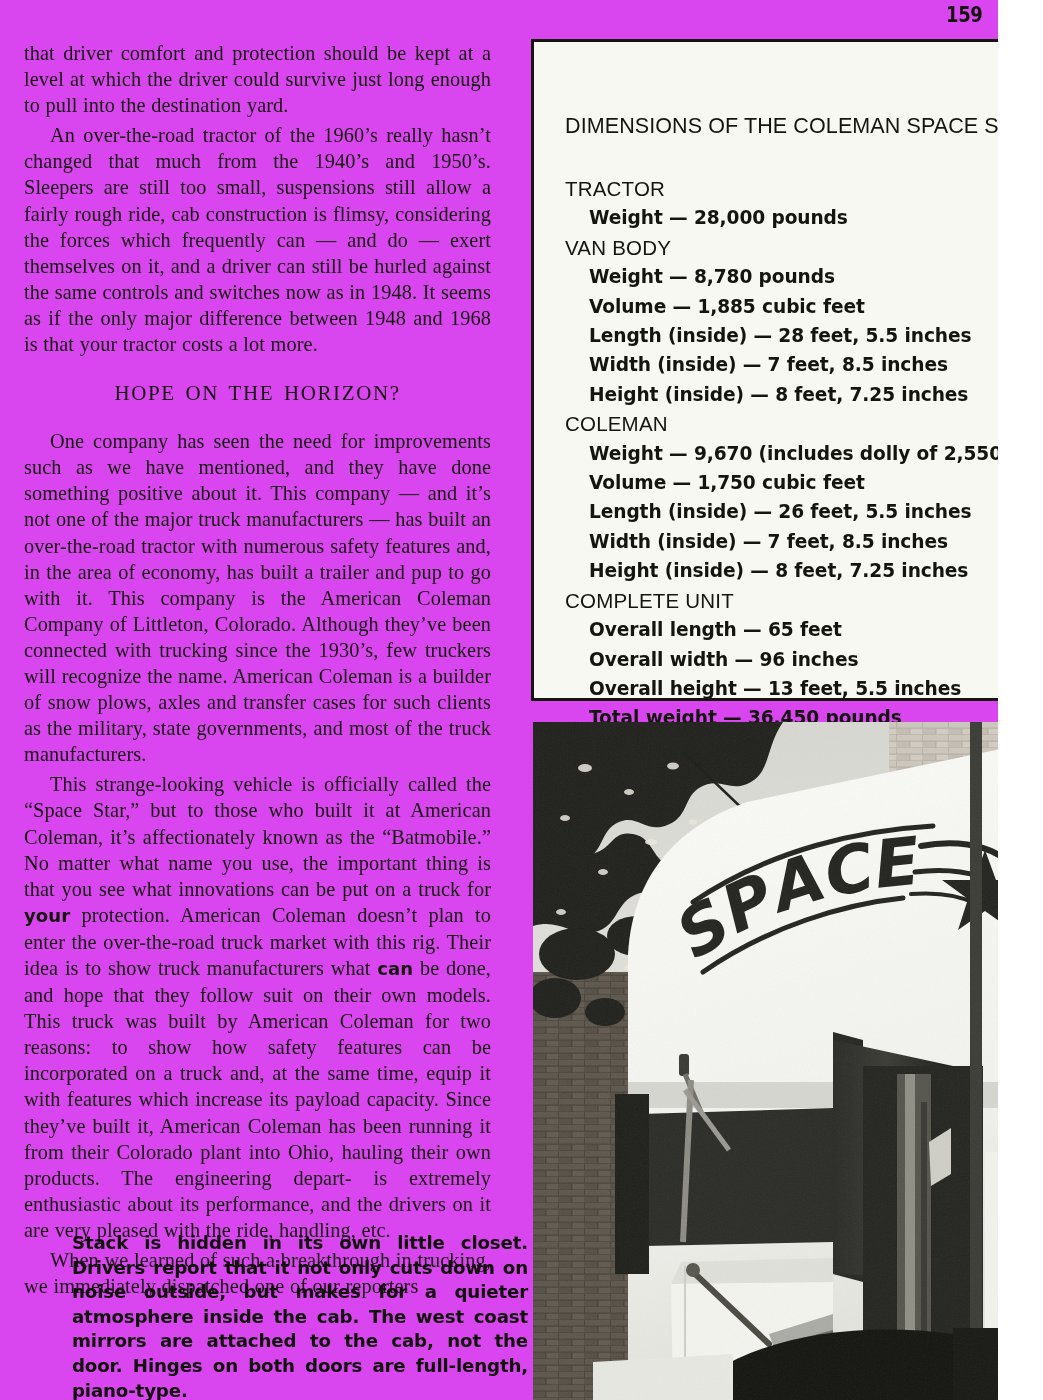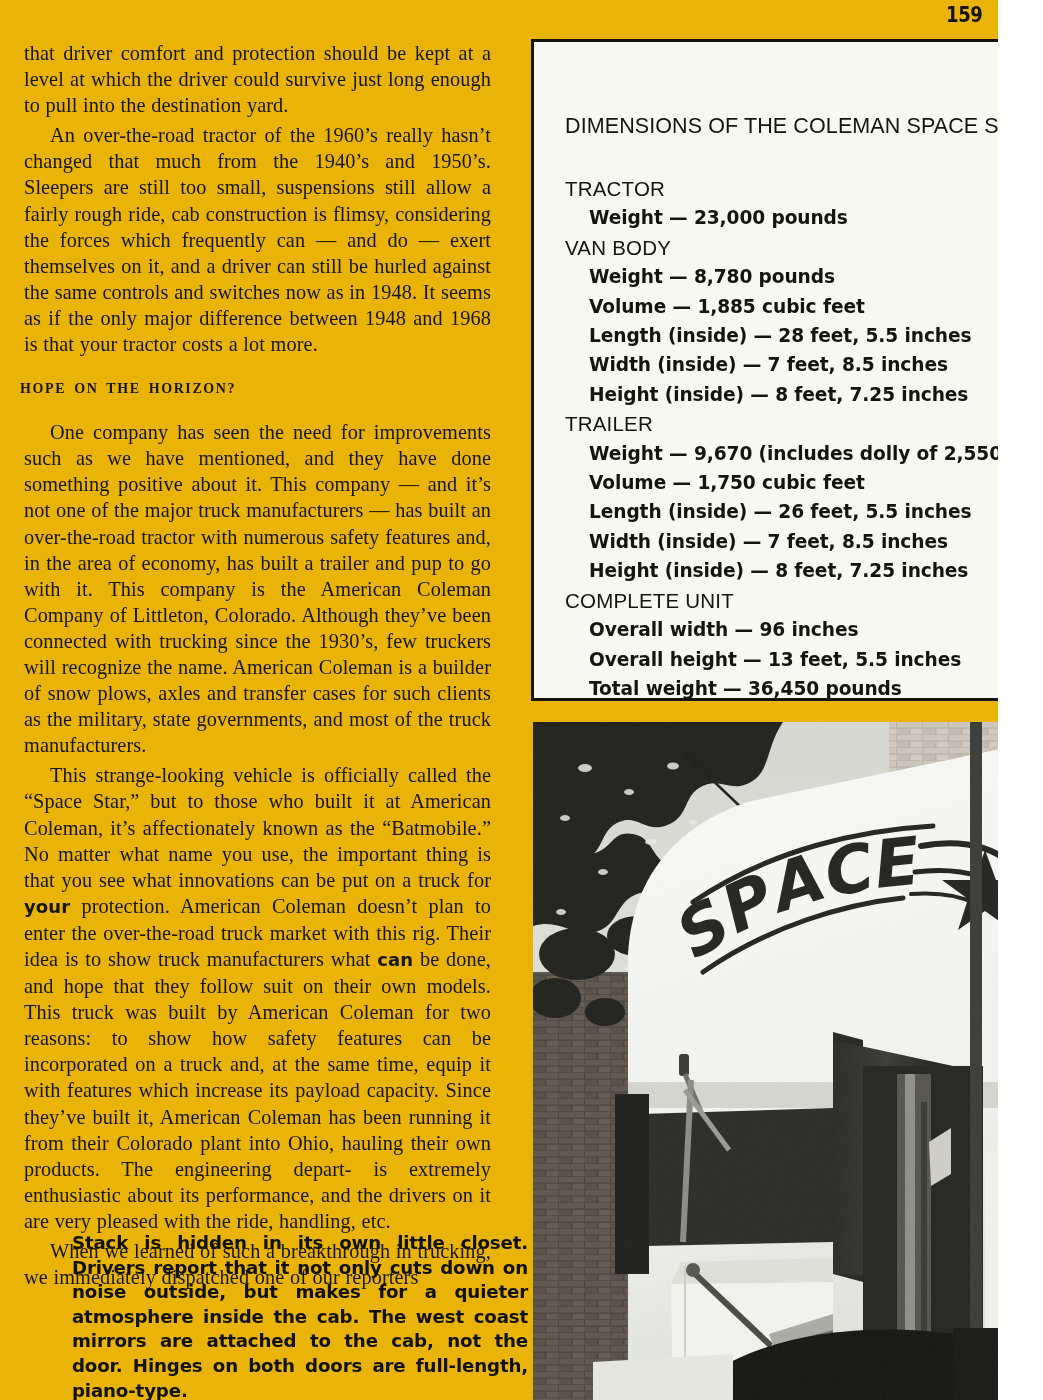--- a/index.html
+++ b/index.html
@@ -4,21 +4,21 @@
 <style>
   html, body {
     margin: 0;
     padding: 0;
     background: #ffffff;
   }
   .page {
     position: relative;
     width: 998px;
     height: 1400px;
-    background: #eab308;
+    background: #d946ef;
     overflow: hidden;
     font-family: "Liberation Serif", "DejaVu Serif", serif;
     color: #16160f;
   }
 
   
   .folio {
     position: absolute;
     top: 2px;
     right: 16px;
@@ -45,23 +45,23 @@
     text-align: justify;
     text-indent: 26px;
     letter-spacing: 0.1px;
     word-spacing: 0.4px;
   }
   .col-left p.noindent { text-indent: 0; }
   .col-left p b { font-family: "DejaVu Sans", sans-serif; font-size: 18px; font-weight: bold; }
 
   h2.section-head {
     margin: 24px 0 22px 0;
-    font-size: 14px;
-    font-weight: bold;
-    text-align: left;
+    font-size: 21px;
+    font-weight: normal;
+    text-align: center;
     letter-spacing: 1.6px;
     word-spacing: 3px;
   }
 
   
   .caption {
     position: absolute;
     left: 72px;
     top: 1231px;
     width: 456px;
@@ -157,37 +157,38 @@
 
   <div class="caption">
     <span>Stack is hidden in its own little closet. Drivers report that it not only cuts down on noise outside, but makes for a quieter atmosphere inside the cab. The west coast mirrors are attached to the cab, not the door. Hinges on both doors are full-length, piano-type.</span>
   </div>
 
   <div class="spec-box">
     <div class="spec-title">DIMENSIONS OF THE COLEMAN SPACE STAR</div>
     <div class="spec-list">
 
       <div class="spec-group-label">TRACTOR</div>
-      <div class="spec-item">Weight — 23,000 pounds</div>
+      <div class="spec-item">Weight — 28,000 pounds</div>
 
       <div class="spec-group-label">VAN BODY</div>
       <div class="spec-item">Weight — 8,780 pounds</div>
       <div class="spec-item">Volume — 1,885 cubic feet</div>
       <div class="spec-item">Length (inside) — 28 feet, 5.5 inches</div>
       <div class="spec-item">Width (inside) — 7 feet, 8.5 inches</div>
       <div class="spec-item">Height (inside) — 8 feet, 7.25 inches</div>
 
-      <div class="spec-group-label">TRAILER</div>
+      <div class="spec-group-label">COLEMAN</div>
       <div class="spec-item">Weight — 9,670 (includes dolly of 2,550 lbs.)</div>
       <div class="spec-item">Volume — 1,750 cubic feet</div>
       <div class="spec-item">Length (inside) — 26 feet, 5.5 inches</div>
       <div class="spec-item">Width (inside) — 7 feet, 8.5 inches</div>
       <div class="spec-item">Height (inside) — 8 feet, 7.25 inches</div>
 
       <div class="spec-group-label">COMPLETE UNIT</div>
+      <div class="spec-item">Overall length — 65 feet</div>
       <div class="spec-item">Overall width — 96 inches</div>
       <div class="spec-item">Overall height — 13 feet, 5.5 inches</div>
       <div class="spec-item">Total weight — 36,450 pounds</div>
 
     </div>
   </div>
 
   <div class="photo">
     <svg width="510" height="678" viewBox="0 0 510 678" xmlns="http://www.w3.org/2000/svg">
       <defs>

